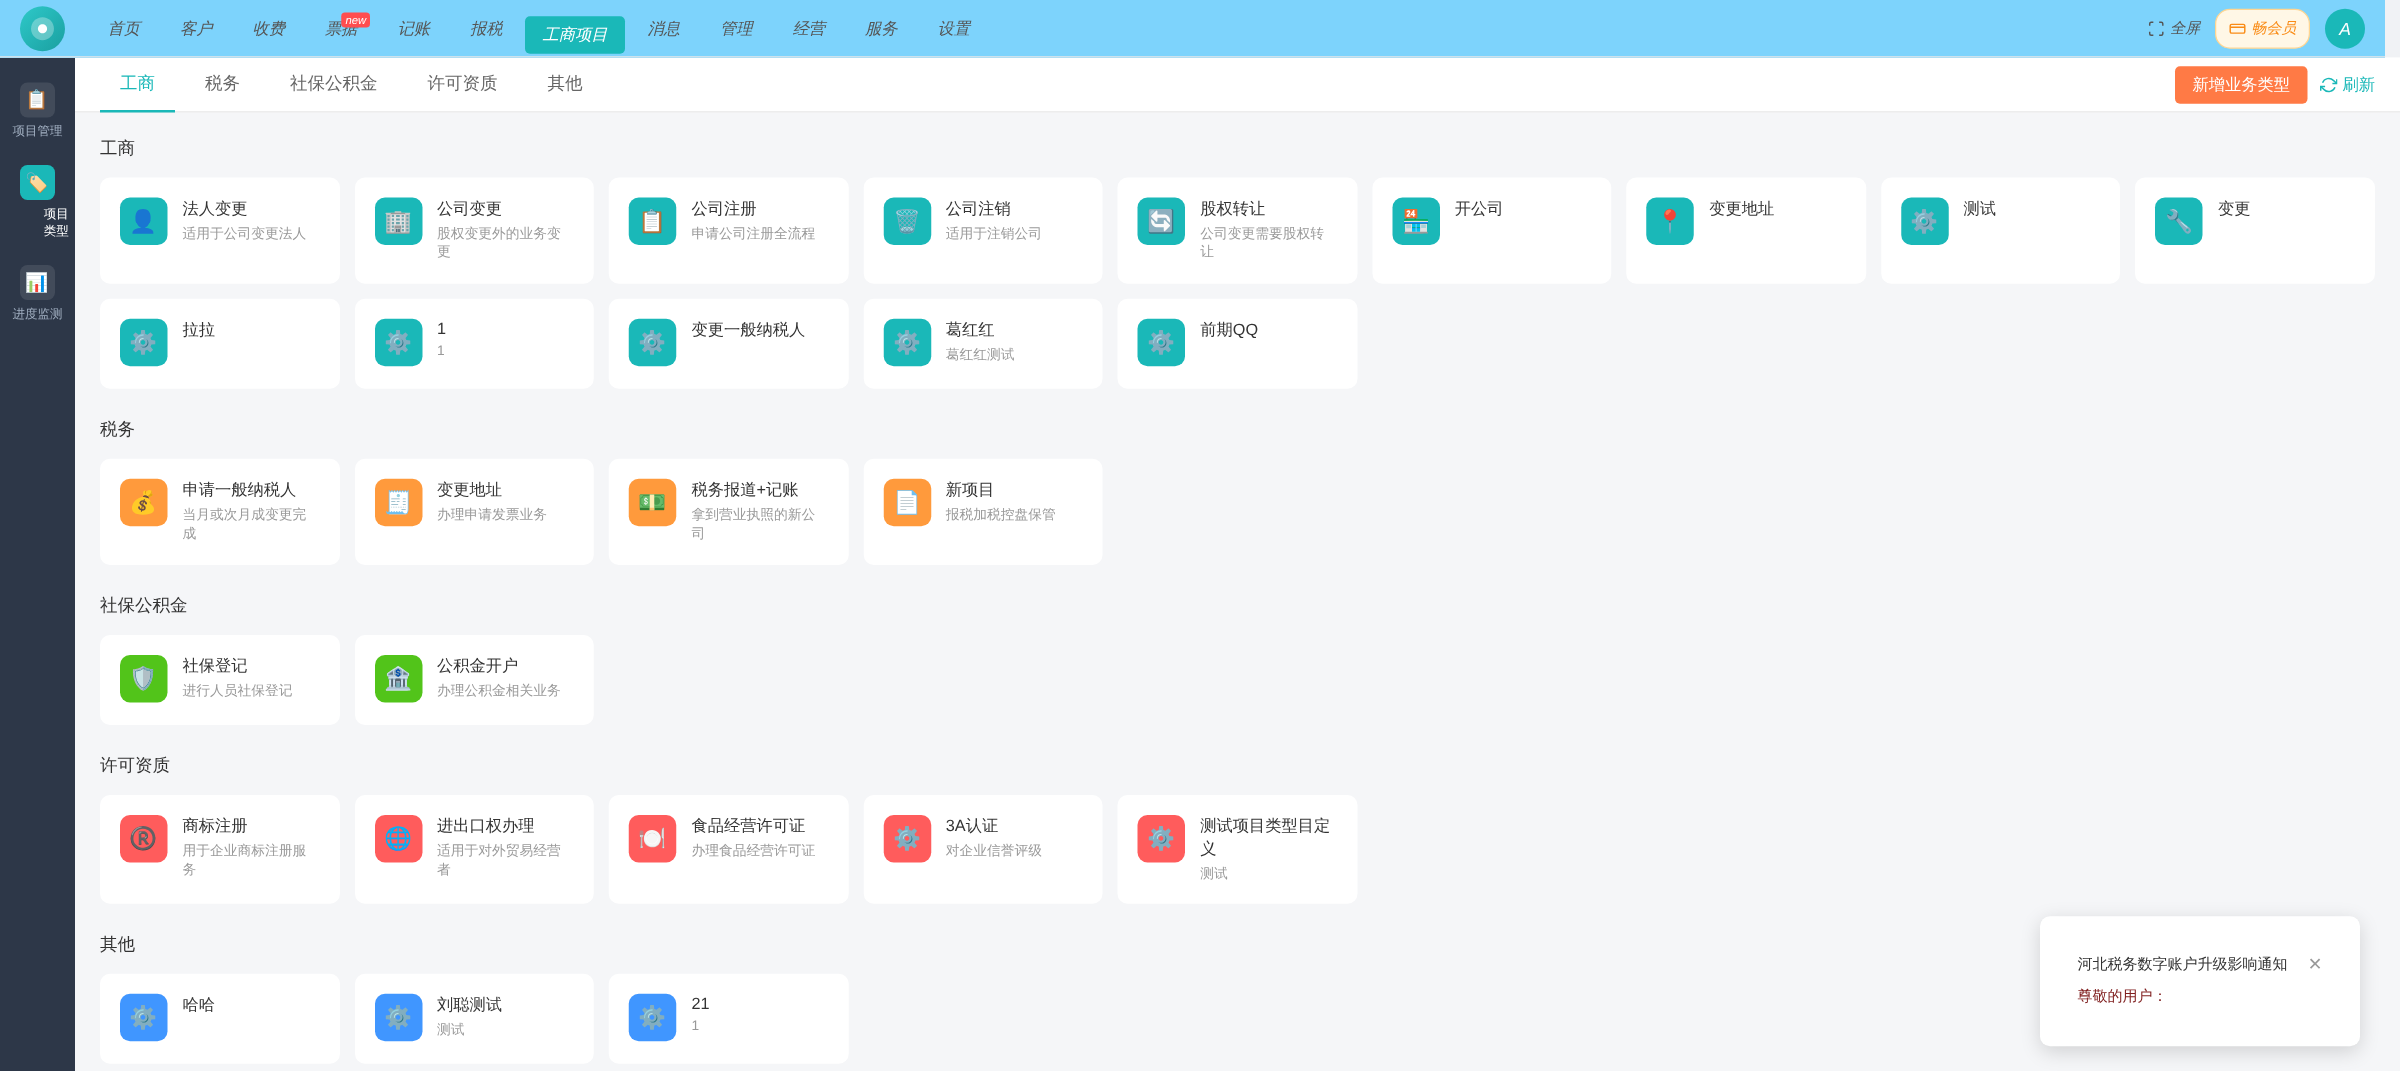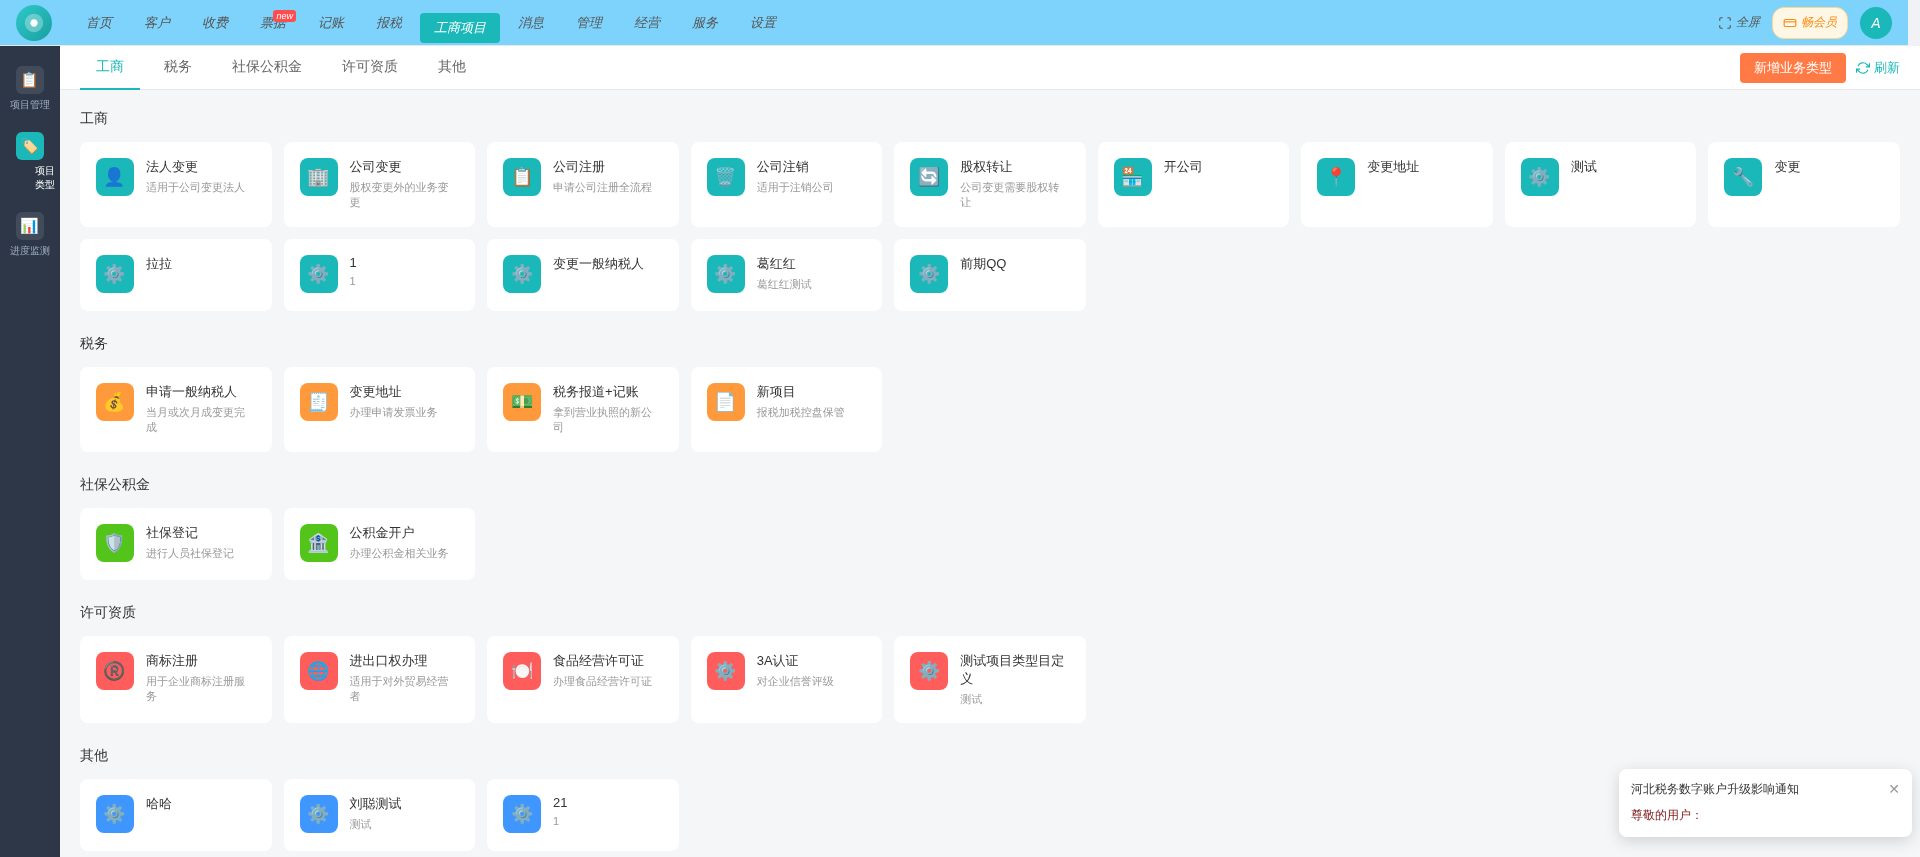--- a/index.html
+++ b/index.html
@@ -232,26 +232,26 @@
     .icon-teal { background: #1ab8b8; color: #fff; }
     .icon-orange { background: #ff9a3c; color: #fff; }
     .icon-red { background: #ff5c5c; color: #fff; }
     .icon-blue { background: #4096ff; color: #fff; }
     .icon-green { background: #52c41a; color: #fff; }
 
     
     .notification-popup {
       position: fixed;
       bottom: 20px;
-      right: 8px;
-      width: 293px;
+      right: 32px;
+      width: 256px;
       background: #fff;
       border-radius: 8px;
       box-shadow: 0 4px 16px rgba(0,0,0,0.15);
-      padding: 12px;
+      padding: 30px;
       font-size: 12px;
     }
     .notification-header {
       display: flex;
       justify-content: space-between;
       align-items: center;
       margin-bottom: 8px;
     }
     .notification-title {
       font-size: 12px;

